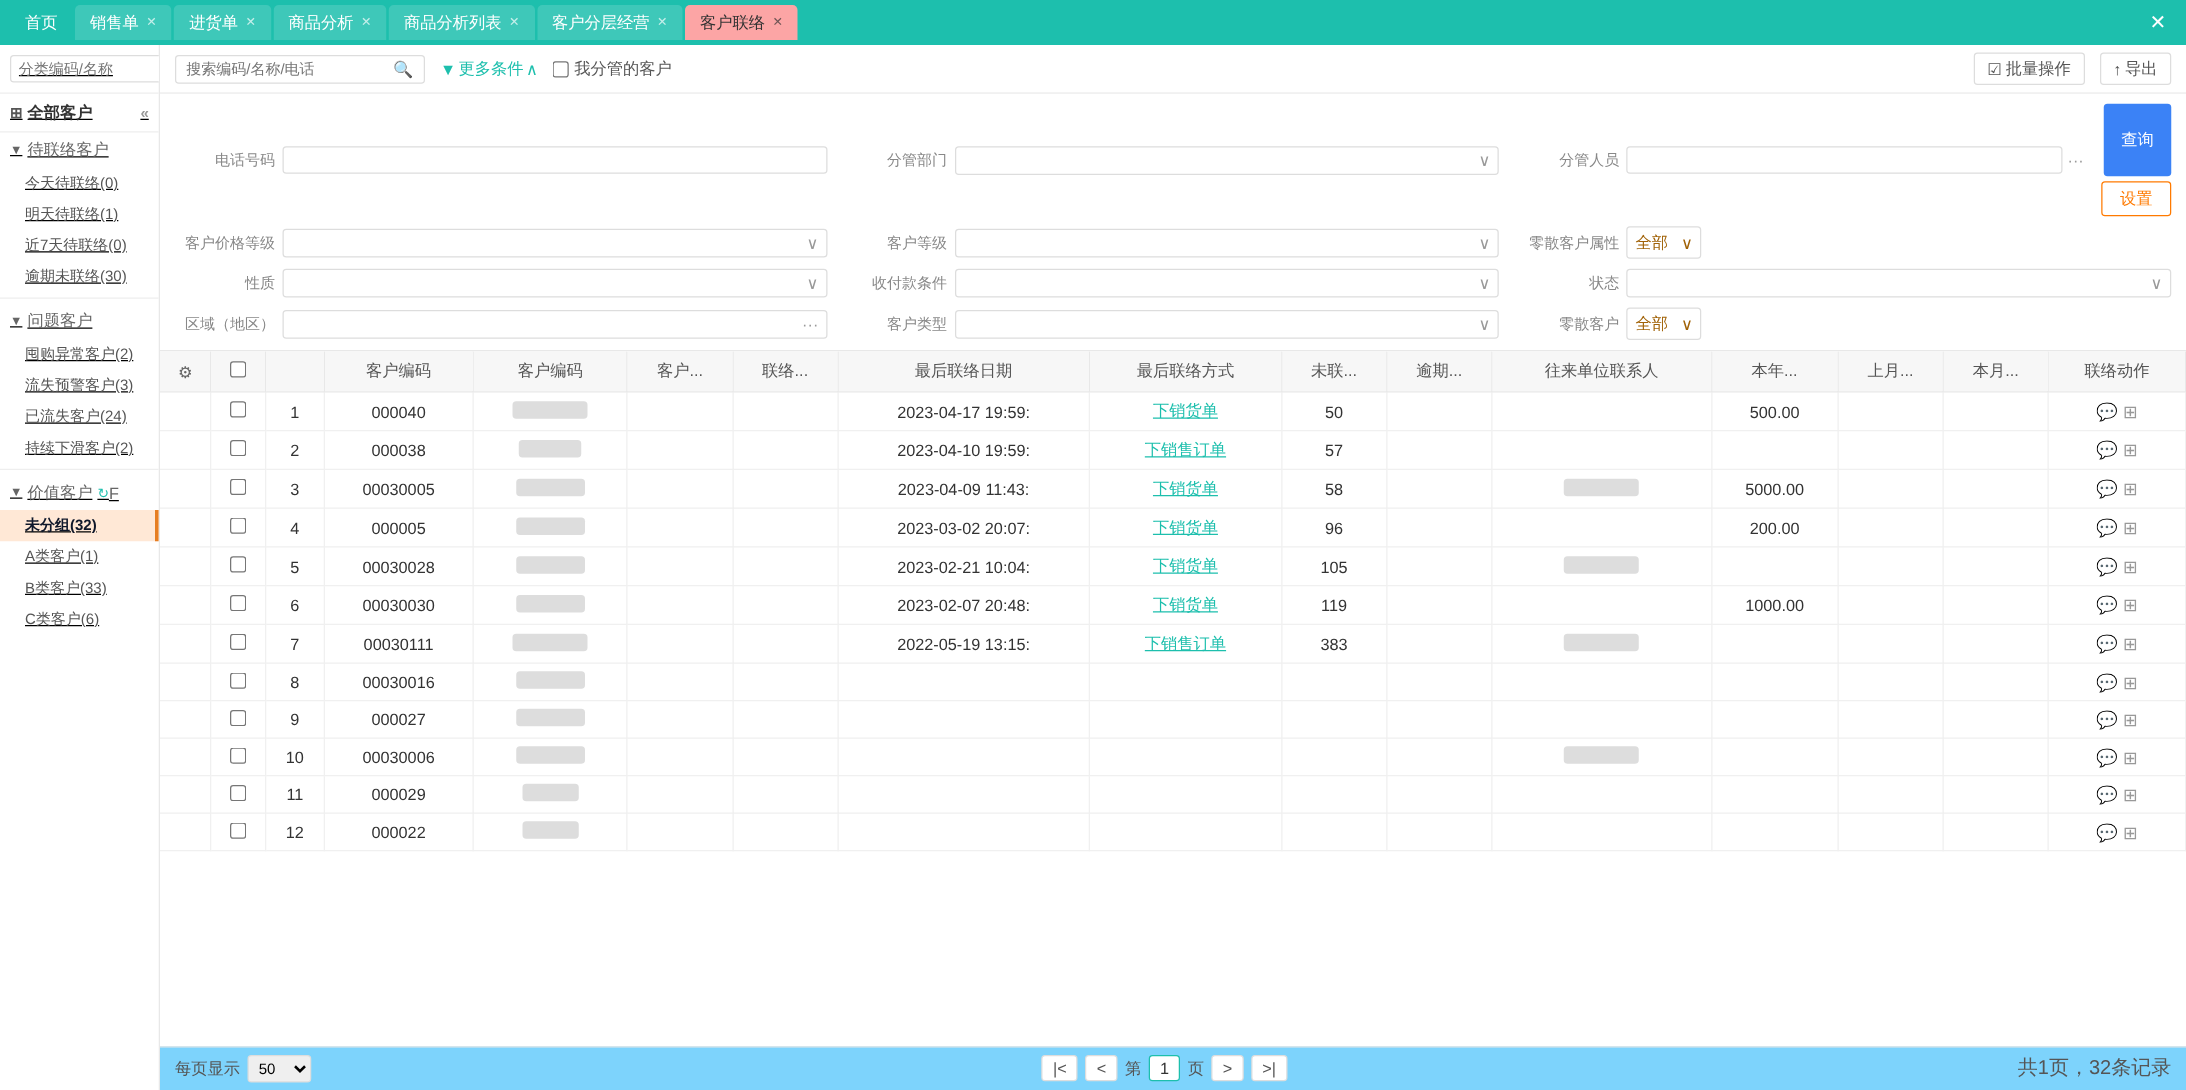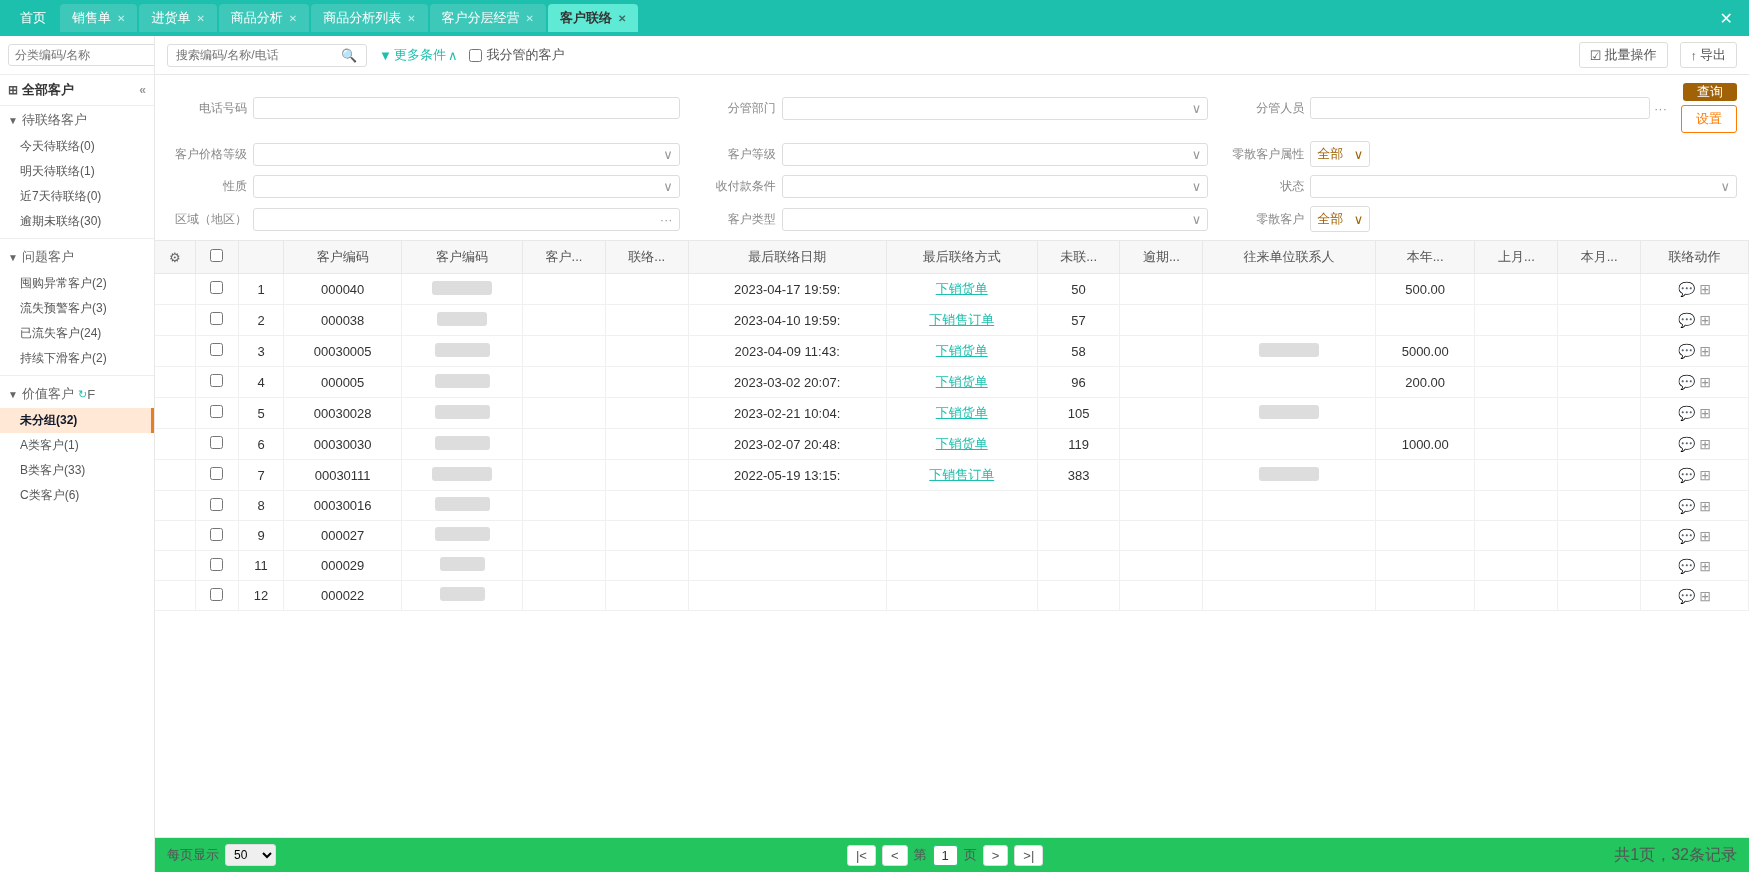--- a/index.html
+++ b/index.html
@@ -9,32 +9,32 @@
     .top-nav {
       display: flex; align-items: center; background: #1dbfad; height: 36px; padding: 0 8px;
       gap: 2px;
     }
     .nav-tab {
       display: flex; align-items: center; height: 28px; padding: 0 12px; border-radius: 4px 4px 0 0;
       color: #fff; cursor: pointer; font-size: 13px; gap: 6px; white-space: nowrap;
     }
     .nav-tab.home { background: transparent; }
     .nav-tab.closable { background: rgba(255,255,255,0.15); }
-    .nav-tab.active { background: #5eead4; color: #333; font-weight: bold; }
+    .nav-tab.active { background: #fca5a5; color: #333; }
     .nav-tab .close-x { font-size: 10px; opacity: 0.7; }
     .nav-spacer { flex: 1; }
     .nav-close { color: #fff; font-size: 16px; cursor: pointer; padding: 4px 8px; }
 
     
     .main-layout { display: flex; height: calc(872px - 36px); }
 
     
     .sidebar {
-      width: 155px; background: #fff; border-right: 1px solid #e8e8e8;
-      display: flex; flex-direction: column; flex-shrink: 0; overflow: hidden;
+      width: 128px; background: #fff; border-right: 1px solid #e8e8e8;
+      display: flex; flex-direction: column; flex-shrink: 0; overflow: hidden; text-decoration: underline;
     }
     .sidebar-search { padding: 8px; display: flex; align-items: center; border-bottom: 1px solid #eee; }
     .sidebar-search input { flex: 1; border: 1px solid #ddd; border-radius: 3px; padding: 3px 6px; font-size: 12px; outline: none; }
     .sidebar-all-customers {
       display: flex; align-items: center; justify-content: space-between;
       padding: 6px 8px; font-weight: bold; color: #333; cursor: pointer;
       border-bottom: 1px solid #eee;
     }
     .sidebar-all-customers .grid-icon { font-size: 12px; margin-right: 4px; color: #555; }
     .sidebar-collapse { color: #999; cursor: pointer; font-size: 12px; }
@@ -95,21 +95,21 @@
       border: 1px solid #ddd; border-radius: 3px; padding: 3px 6px; background: #fff;
       cursor: pointer; font-size: 12px; color: #999;
     }
     .filter-select-full {
       display: flex; align-items: center; justify-content: space-between;
       border: 1px solid #ddd; border-radius: 3px; padding: 3px 6px; background: #fff;
       cursor: pointer; font-size: 12px; color: #a16207; min-width: 60px;
     }
     .filter-with-btn { display: flex; align-items: center; gap: 4px; flex: 1; }
     .btn-query {
-      background: #a16207; color: #fff; border: none; padding: 0 14px;
+      background: #3b82f6; color: #fff; border: none; padding: 20px 14px;
       border-radius: 3px; cursor: pointer; font-size: 13px;
     }
     .btn-set {
       background: #fff; color: #ff7a00; border: 1px solid #ff7a00; padding: 4px 14px;
       border-radius: 3px; cursor: pointer; font-size: 13px;
     }
     .filter-btns { display: flex; flex-direction: column; gap: 4px; justify-content: center; align-items: flex-end; }
 
     
     .table-area { flex: 1; overflow: auto; background: #fff; }
@@ -125,22 +125,22 @@
       padding: 6px 6px; text-align: center; color: #333;
       white-space: nowrap;
     }
     .td-link { color: #1dbfad; cursor: pointer; text-decoration: underline; }
     .settings-icon { color: #666; cursor: pointer; }
     .col-actions { display: flex; align-items: center; gap: 4px; justify-content: center; }
     .action-icon { color: #999; cursor: pointer; font-size: 14px; }
 
     
     .pagination {
-      display: flex; align-items: center; justify-content: space-between;
-      padding: 6px 12px; border-top: 1px solid #e8e8e8; background: #22c55e;
+      display: flex; align-items: flex-start; justify-content: space-between;
+      padding: 6px 12px; border-top: 1px solid #e8e8e8; background: #7dd3fc;
       flex-shrink: 0;
     }
     .page-size { display: flex; align-items: center; gap: 6px; font-size: 12px; color: #555; }
     .page-size select { border: 1px solid #ddd; border-radius: 3px; padding: 2px 4px; font-size: 12px; }
     .page-nav { display: flex; align-items: center; gap: 6px; font-size: 12px; color: #555; }
     .page-btn { 
       border: 1px solid #ddd; background: #fff; padding: 2px 8px; 
       border-radius: 3px; cursor: pointer; color: #555;
     }
     .page-btn:disabled { color: #ccc; cursor: default; }
@@ -594,20 +594,43 @@
       <td>
         <div class="col-actions">
           <span class="action-icon">💬</span>
           <span class="action-icon">⊞</span>
         </div>
       </td>
     </tr>
             <tr>
       <td></td>
       <td><input type="checkbox" style=""></td>
+      <td>10</td>
+      <td>00030006</td>
+      <td><span style="background:#ddd;border-radius:3px;display:inline-block;height:14px;min-width:55px;"></span></td>
+      <td></td>
+      <td></td>
+      <td></td>
+      <td></td>
+      <td></td>
+      <td></td>
+      <td><span style="background:#ddd;border-radius:3px;display:inline-block;height:14px;min-width:60px;"></span></td>
+      <td></td>
+      <td></td>
+      <td></td>
+      <td>
+        <div class="col-actions">
+          <span class="action-icon">💬</span>
+          <span class="action-icon">⊞</span>
+        </div>
+      </td>
+    </tr>
+            <tr>
+      <td></td>
+      <td><input type="checkbox" style=""></td>
       <td>11</td>
       <td>000029</td>
       <td><span style="background:#ddd;border-radius:3px;display:inline-block;height:14px;min-width:45px;"></span></td>
       <td></td>
       <td></td>
       <td></td>
       <td></td>
       <td></td>
       <td></td>
       <td></td>

